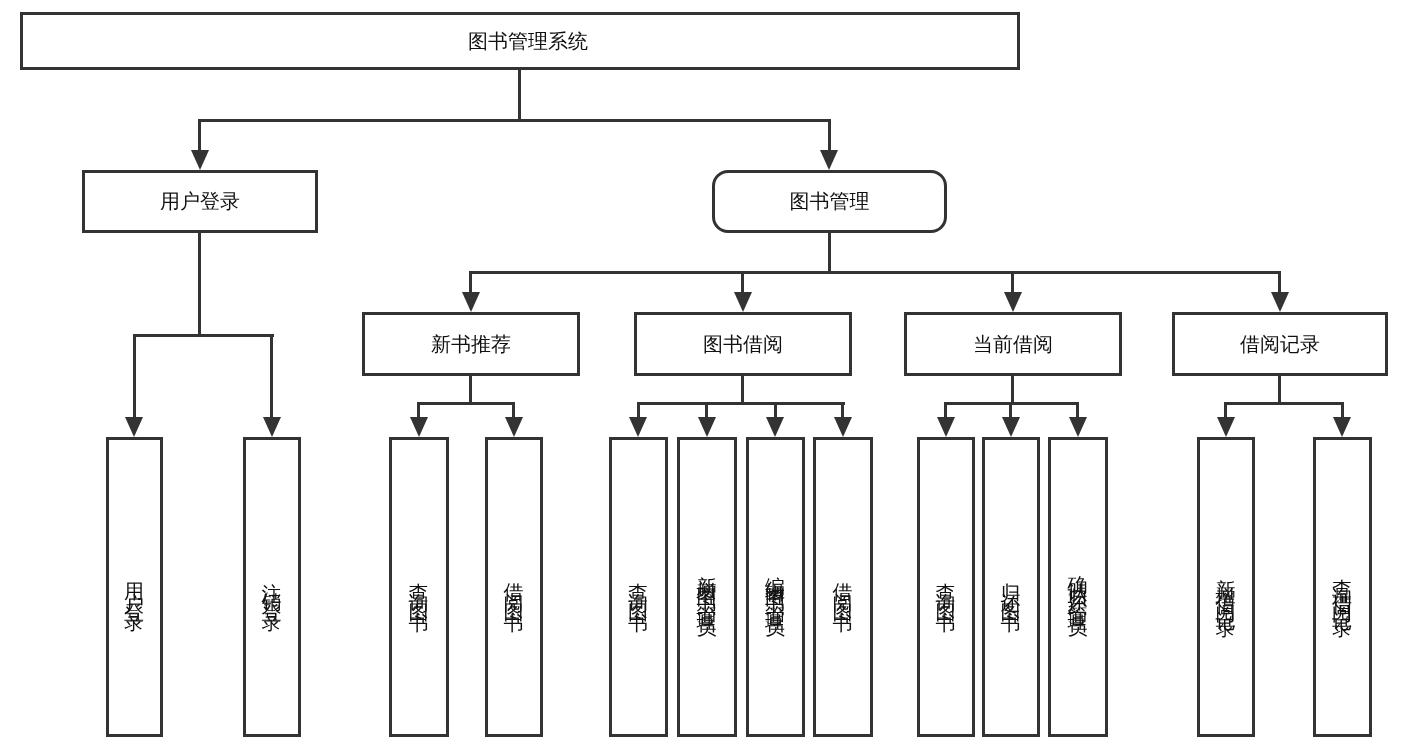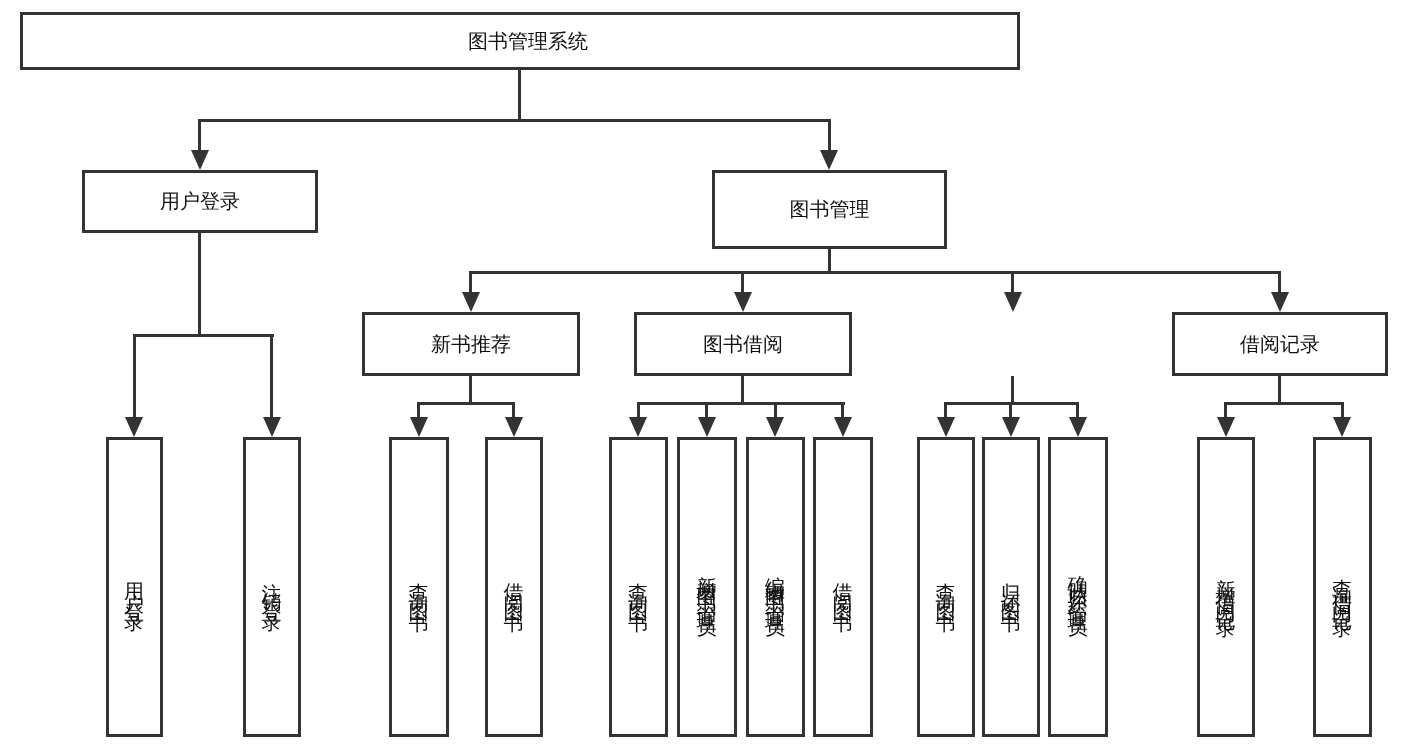--- a/index.html
+++ b/index.html
@@ -30,24 +30,25 @@
   }
 </style>
 </head>
 <body>
 
 <div class="stage">
 
   <div class="box" style="left:20px;top:12px;width:1000px;height:58px;padding-left:16px;">图书管理系统</div>
 
   <div class="box" style="left:82px;top:170px;width:236px;height:63px;">用户登录</div>
-  <div class="box" style="left:712px;top:170px;width:235px;height:79px;">图书管理</div>
+  <div class="box" style="left:712px;top:170px;width:235px;height:63px;border-radius:16px;">图书管理</div>
 
   <div class="box" style="left:362px;top:312px;width:218px;height:64px;">新书推荐</div>
   <div class="box" style="left:634px;top:312px;width:218px;height:64px;">图书借阅</div>
+  <div class="box" style="left:904px;top:312px;width:218px;height:64px;">当前借阅</div>
   <div class="box" style="left:1172px;top:312px;width:216px;height:64px;">借阅记录</div>
 
   <div class="box" style="left:106px;top:437px;width:57px;height:300px;">
     <span class="vtext">用户登录</span>
   </div>
   <div class="box" style="left:243px;top:437px;width:58px;height:300px;">
     <span class="vtext">注销登录</span>
   </div>
 
   <div class="box" style="left:389px;top:437px;width:60px;height:300px;">

